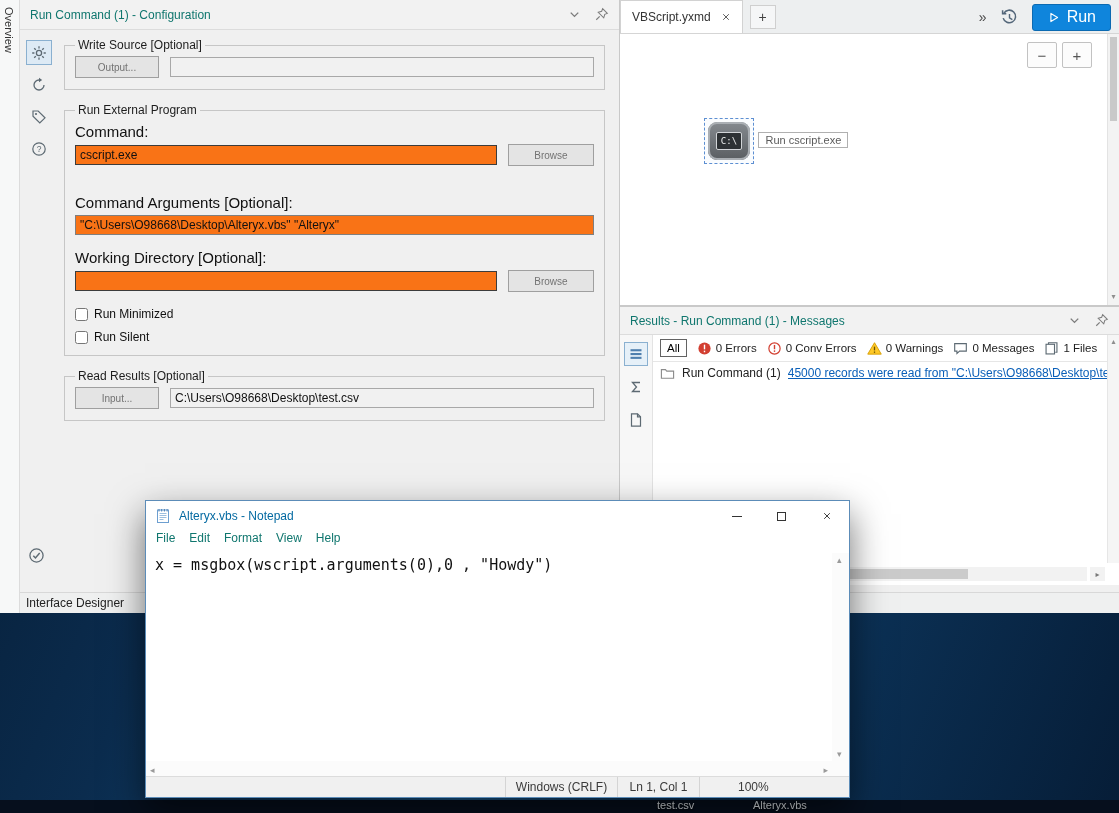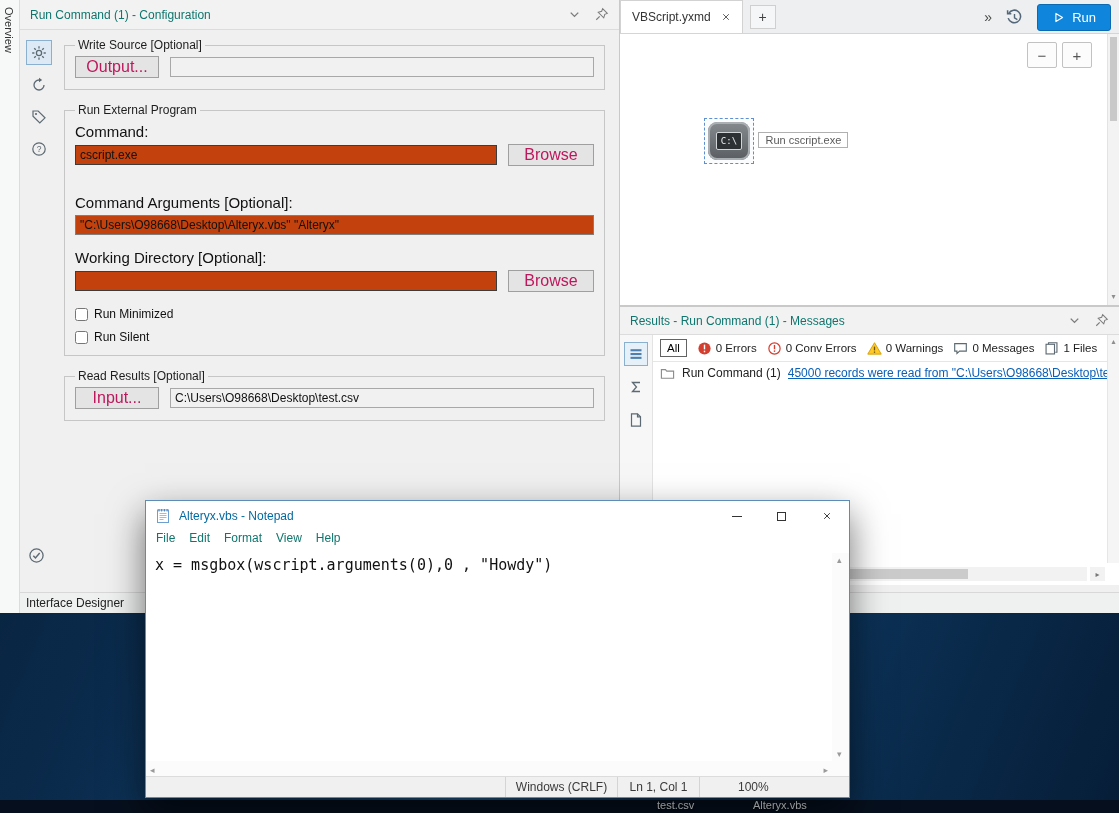--- a/index.html
+++ b/index.html
@@ -28,42 +28,42 @@
   .titem { width:26px; height:25px; display:flex; align-items:center; justify-content:center; color:#5d6a73; }
   .titem.sel { background:#ddeaf5; border:1px solid #8ab0d0; }
   .titem svg { width:16px; height:16px; }
   .tcheck { position:absolute; bottom:24px; left:8px; color:#5d6a73; }
   .tcheck svg { width:17px; height:17px; }
   .cfg-content { flex:1; padding:8px 14px 0 6px; min-width:0; }
 
   fieldset { border:1px solid #c6c6c6; margin:0 0 13px 0; padding:4px 10px 11px; }
   legend { font-size:12px; color:#1d1d1d; padding:0 3px; }
   .frow { display:flex; gap:11px; align-items:center; }
-  .btn { height:22px; background:#e4e4e4; border:1px solid #9f9f9f; font-family:inherit; font-size:16px; color:#be185d; padding:0 10px; flex:none; }
+  .btn { height:22px; background:#e4e4e4; border:1px solid #9f9f9f; font-family:inherit; font-size:10px; color:#737373; padding:0 10px; flex:none; }
   .w84 { width:84px; }
   .w86 { width:86px; }
-  .tb { height:20px; border:1px solid #7f7f7f; background:#c2410c; font-family:inherit; font-size:12px; padding:0 4px; color:#111; }
+  .tb { height:20px; border:1px solid #7f7f7f; background:#f97316; font-family:inherit; font-size:12px; padding:0 4px; color:#111; }
   .tb.gray { background:#f1f1f1; border-color:#a8a8a8; }
   .tb.dark { border-color:#3c3c3c; }
   .grow { flex:1; min-width:0; }
   .flabel { font-size:15px; color:#111; margin:8px 0 4px; }
   .fullw { width:100%; }
   .cbrow { display:flex; align-items:center; gap:6px; font-size:12px; color:#111; margin-top:9px; }
   input[type=checkbox] { width:13px; height:13px; margin:0; }
 
   
   #canvascol { position:absolute; left:620px; top:0; width:499px; height:305px; background:#fff; }
   .tabbar { height:34px; background:#edeff0; border-bottom:1px solid #d5d5d5; display:flex; align-items:flex-end; position:relative; }
   .tab { height:33px; background:#fff; border:1px solid #d2d2d2; border-bottom:none; display:flex; align-items:center; gap:10px; padding:0 11px; font-size:12px; color:#333; }
   .tab svg { width:10px; height:10px; color:#555; }
   .newtab { width:26px; height:24px; margin:0 0 4px 7px; border:1px solid #cfcfcf; background:#f5f6f7; display:flex; align-items:center; justify-content:center; font-size:14px; color:#444; }
   .tabright { position:absolute; right:8px; top:0; height:34px; display:flex; align-items:center; gap:13px; }
   .ovflw { font-size:14px; color:#4a4a4a; }
   .hist { width:19px; height:19px; color:#54677a; }
-  .runbtn { height:27px; background:#0f85dc; border:1px solid #0b6ab2; border-radius:3px; color:#fff; display:flex; align-items:center; gap:7px; padding:0 14px; font-size:13px; font-family:inherit; }
+  .runbtn { height:27px; background:#0f85dc; border:1px solid #0b6ab2; border-radius:3px; color:#fff; display:flex; align-items:center; gap:7px; padding:0 14px; font-size:16px; font-family:inherit; }
   .runbtn svg { width:13px; height:13px; }
 
   .canvas { position:absolute; left:0; top:34px; right:0; bottom:0; background:#fff; }
   .zoomctrl { position:absolute; top:8px; right:27px; display:flex; gap:5px; }
   .zbtn { width:30px; height:26px; background:#fcfcfc; border:1px solid #c2c2c2; border-radius:2px; font-size:15px; color:#555; display:flex; align-items:center; justify-content:center; font-family:inherit; }
 
   .toolnode { position:absolute; left:84px; top:84px; }
   .toolsel { display:inline-block; border:1px dashed #5d8fd2; padding:3px; background:rgba(240,246,252,.35); }
   .toolicon { width:42px; height:38px; border-radius:9px; background:linear-gradient(180deg,#858a8f,#5a5e62); box-shadow:inset 0 0 0 2px #aaafb4; display:flex; align-items:center; justify-content:center; }
   .tooliconin { background:#2d3134; border:1px solid #d2d5d8; border-radius:2px; color:#eceeee; font-family:"DejaVu Sans Mono", monospace; font-size:9px; padding:3px 4px; }

